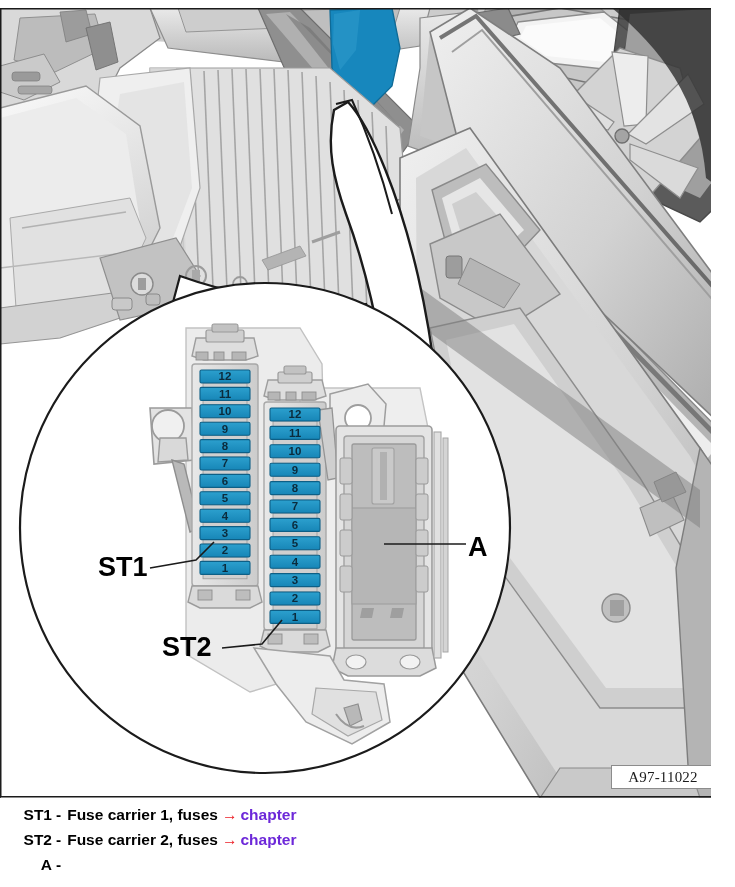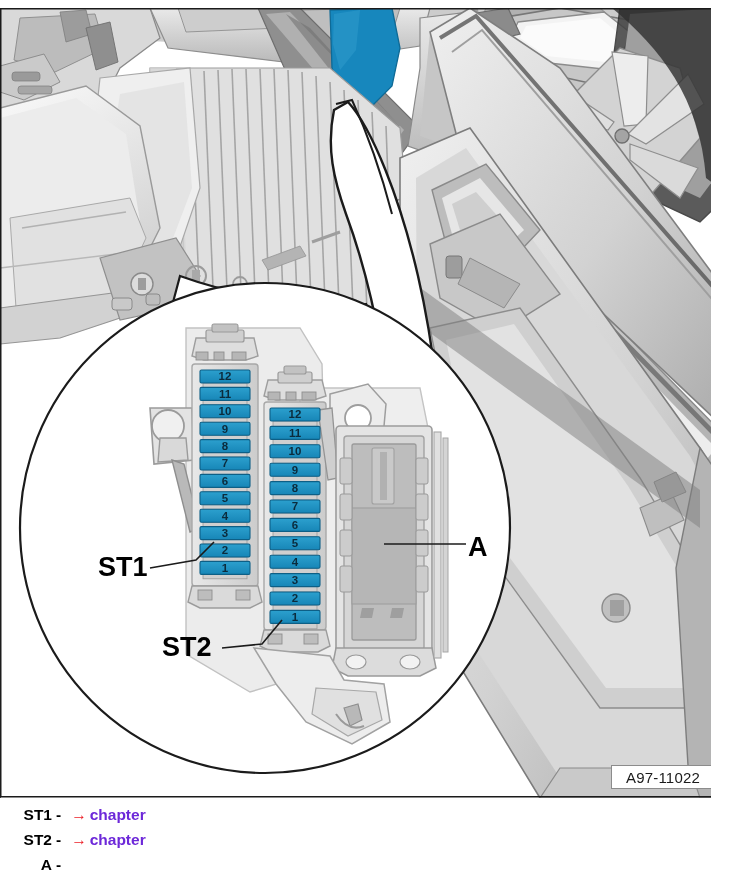--- a/index.html
+++ b/index.html
@@ -47,20 +47,21 @@
     height: 24px;
     border: 1px solid #8c8c8c;
     background: #ffffff;
     box-sizing: border-box;
     display: flex;
     align-items: center;
     justify-content: center;
     font-size: 15px;
     color: #1b1b1b;
     letter-spacing: 0.2px;
+    font-family: Liberation Serif, serif;
   }
 
   
   #legend {
     position: absolute;
     left: 0;
     top: 806px;
     width: 735px;
     font-size: 15.5px;
     font-weight: bold;
@@ -490,27 +491,29 @@
     <div id="image-id-plate">
       <span>A97-11022</span>
     </div>
   </div>
 
   <div id="legend">
 
     <div class="legend-row">
       <span class="legend-key">ST1</span>
       <span class="legend-dash">-</span>
+      <span class="legend-text">Fuse carrier 1, fuses</span>
       <span class="legend-arrow">→</span>
       <span class="legend-ref">chapter</span>
     </div>
 
     <div class="legend-row">
       <span class="legend-key">ST2</span>
       <span class="legend-dash">-</span>
+      <span class="legend-text">Fuse carrier 2, fuses</span>
       <span class="legend-arrow">→</span>
       <span class="legend-ref">chapter</span>
     </div>
 
     <div class="legend-row">
       <span class="legend-key">A</span>
       <span class="legend-dash">-</span>
     </div>
 
   </div>

